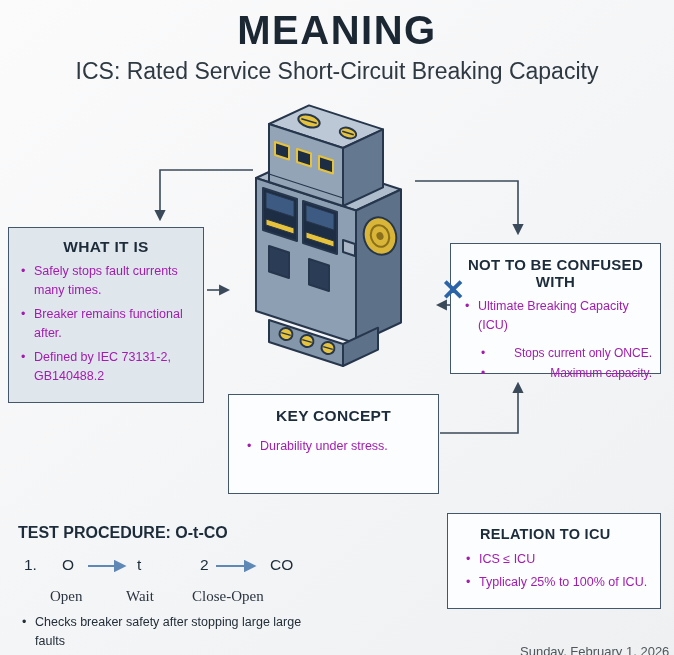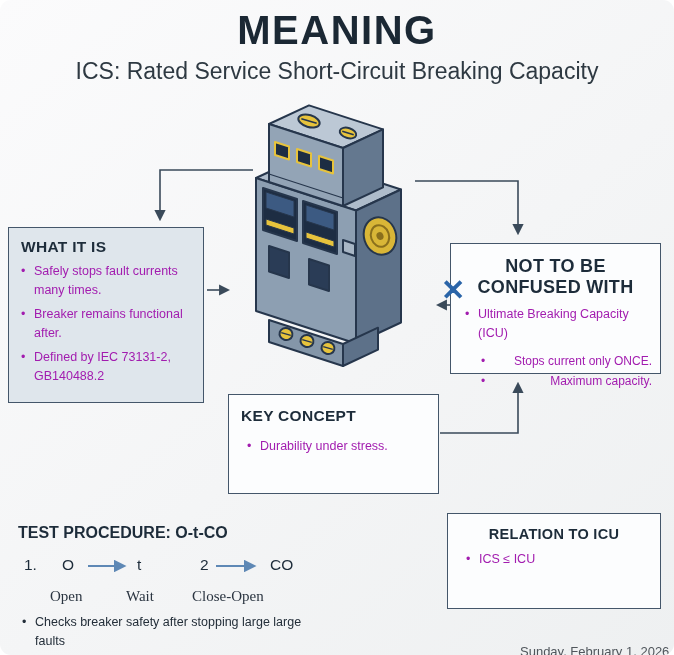--- a/index.html
+++ b/index.html
@@ -1,52 +1,52 @@
 <!DOCTYPE html>
 <html><head>
 <meta charset="utf-8">
 <style>
   html,body { margin:0; padding:0; }
   .page {
     position:relative; width:674px; height:655px; overflow:hidden;
     background:linear-gradient(140deg,#fbfbfc 0%,#f4f5f6 55%,#eef0f1 100%);
-    font-family:"Liberation Sans", sans-serif; color:#232e39;border-radius:11px;
+    font-family:"Liberation Sans", sans-serif; color:#232e39;
   }
   .title {
     position:absolute; top:8px; left:0; right:0; text-align:center;
     font-size:40px; font-weight:800; letter-spacing:1.5px; color:#1b2834;
   }
   .subtitle {
     position:absolute; top:58px; left:0; right:0; text-align:center;
     font-size:23px; color:#2e3942;
   }
   .box {
     position:absolute; border:1.6px solid #44566a; background:#fcfdfe;
     box-sizing:border-box;
   }
   .box h3 { margin:10px 12px 6px; font-size:15px; color:#1d2c3a; letter-spacing:.3px; }
   .box ul { list-style:none; margin:4px 8px 8px 12px; padding:0; }
   .box li { position:relative; padding-left:13px; font-size:12.5px; line-height:1.55; color:#a21caf; margin-bottom:4px; }
   .box li::before { content:"\2022"; position:absolute; left:0; top:0; }
 
   #what-it-is { left:8px; top:227px; width:196px; height:176px; background:#dfe6ec; }
-  #what-it-is h3 { font-size:15.5px; }
+  #what-it-is h3 { font-size:15.5px;text-align:center; }
 
   #not-confused { left:450px; top:243px; width:211px; height:131px; }
-  #not-confused h3 { text-align:center; font-size:18px; margin:12px 6px 7px; }
+  #not-confused h3 { text-align:center; font-size:15px; margin:12px 6px 7px; }
   #not-confused ul { margin-left:14px; }
   #not-confused ul.sub { margin-left:30px; margin-top:0;text-align:right; }
   #not-confused ul.sub li { font-size:12px; margin-bottom:2px; }
 
   #key-concept { left:228px; top:394px; width:211px; height:100px; }
-  #key-concept h3 { font-size:15.5px; margin-top:12px; }
+  #key-concept h3 { text-align:center; font-size:15.5px; margin-top:12px; }
   #key-concept ul { margin:12px 10px 0 18px; }
 
   #relation { left:447px; top:513px; width:214px; height:96px; }
-  #relation h3 { font-size:14.5px; margin:12px 32px 8px;text-align:center; }
+  #relation h3 { font-size:14.5px; margin:12px 32px 8px; }
   #relation ul { margin-left:18px; }
 
   .x-mark {
     position:absolute; left:441px; top:276px; font-size:29px; font-weight:bold;
     color:#2a64a8; line-height:1;
   }
 
   .breaker { position:absolute; left:228px; top:96px; }
   .arrows { position:absolute; left:0; top:0; pointer-events:none; }
 
@@ -174,20 +174,21 @@
     <h3>KEY CONCEPT</h3>
     <ul>
       <li>Durability under stress.</li>
     </ul>
   </div>
 
   <div class="box" id="relation">
     <h3>RELATION TO ICU</h3>
     <ul>
       <li>ICS ≤ ICU</li>
+      <li>Typlicaly 25% to 100% of ICU.</li>
     </ul>
   </div>
 
   <div class="tp-title">TEST PROCEDURE: O-t-CO</div>
   <span class="tl-token" style="left:24px">1.</span>
   <span class="tl-token" style="left:62px">O</span>
   <span class="tl-token" style="left:137px">t</span>
   <span class="tl-token" style="left:200px">2</span>
   <span class="tl-token" style="left:270px">CO</span>
   <span class="tl-label" style="left:50px">Open</span>

